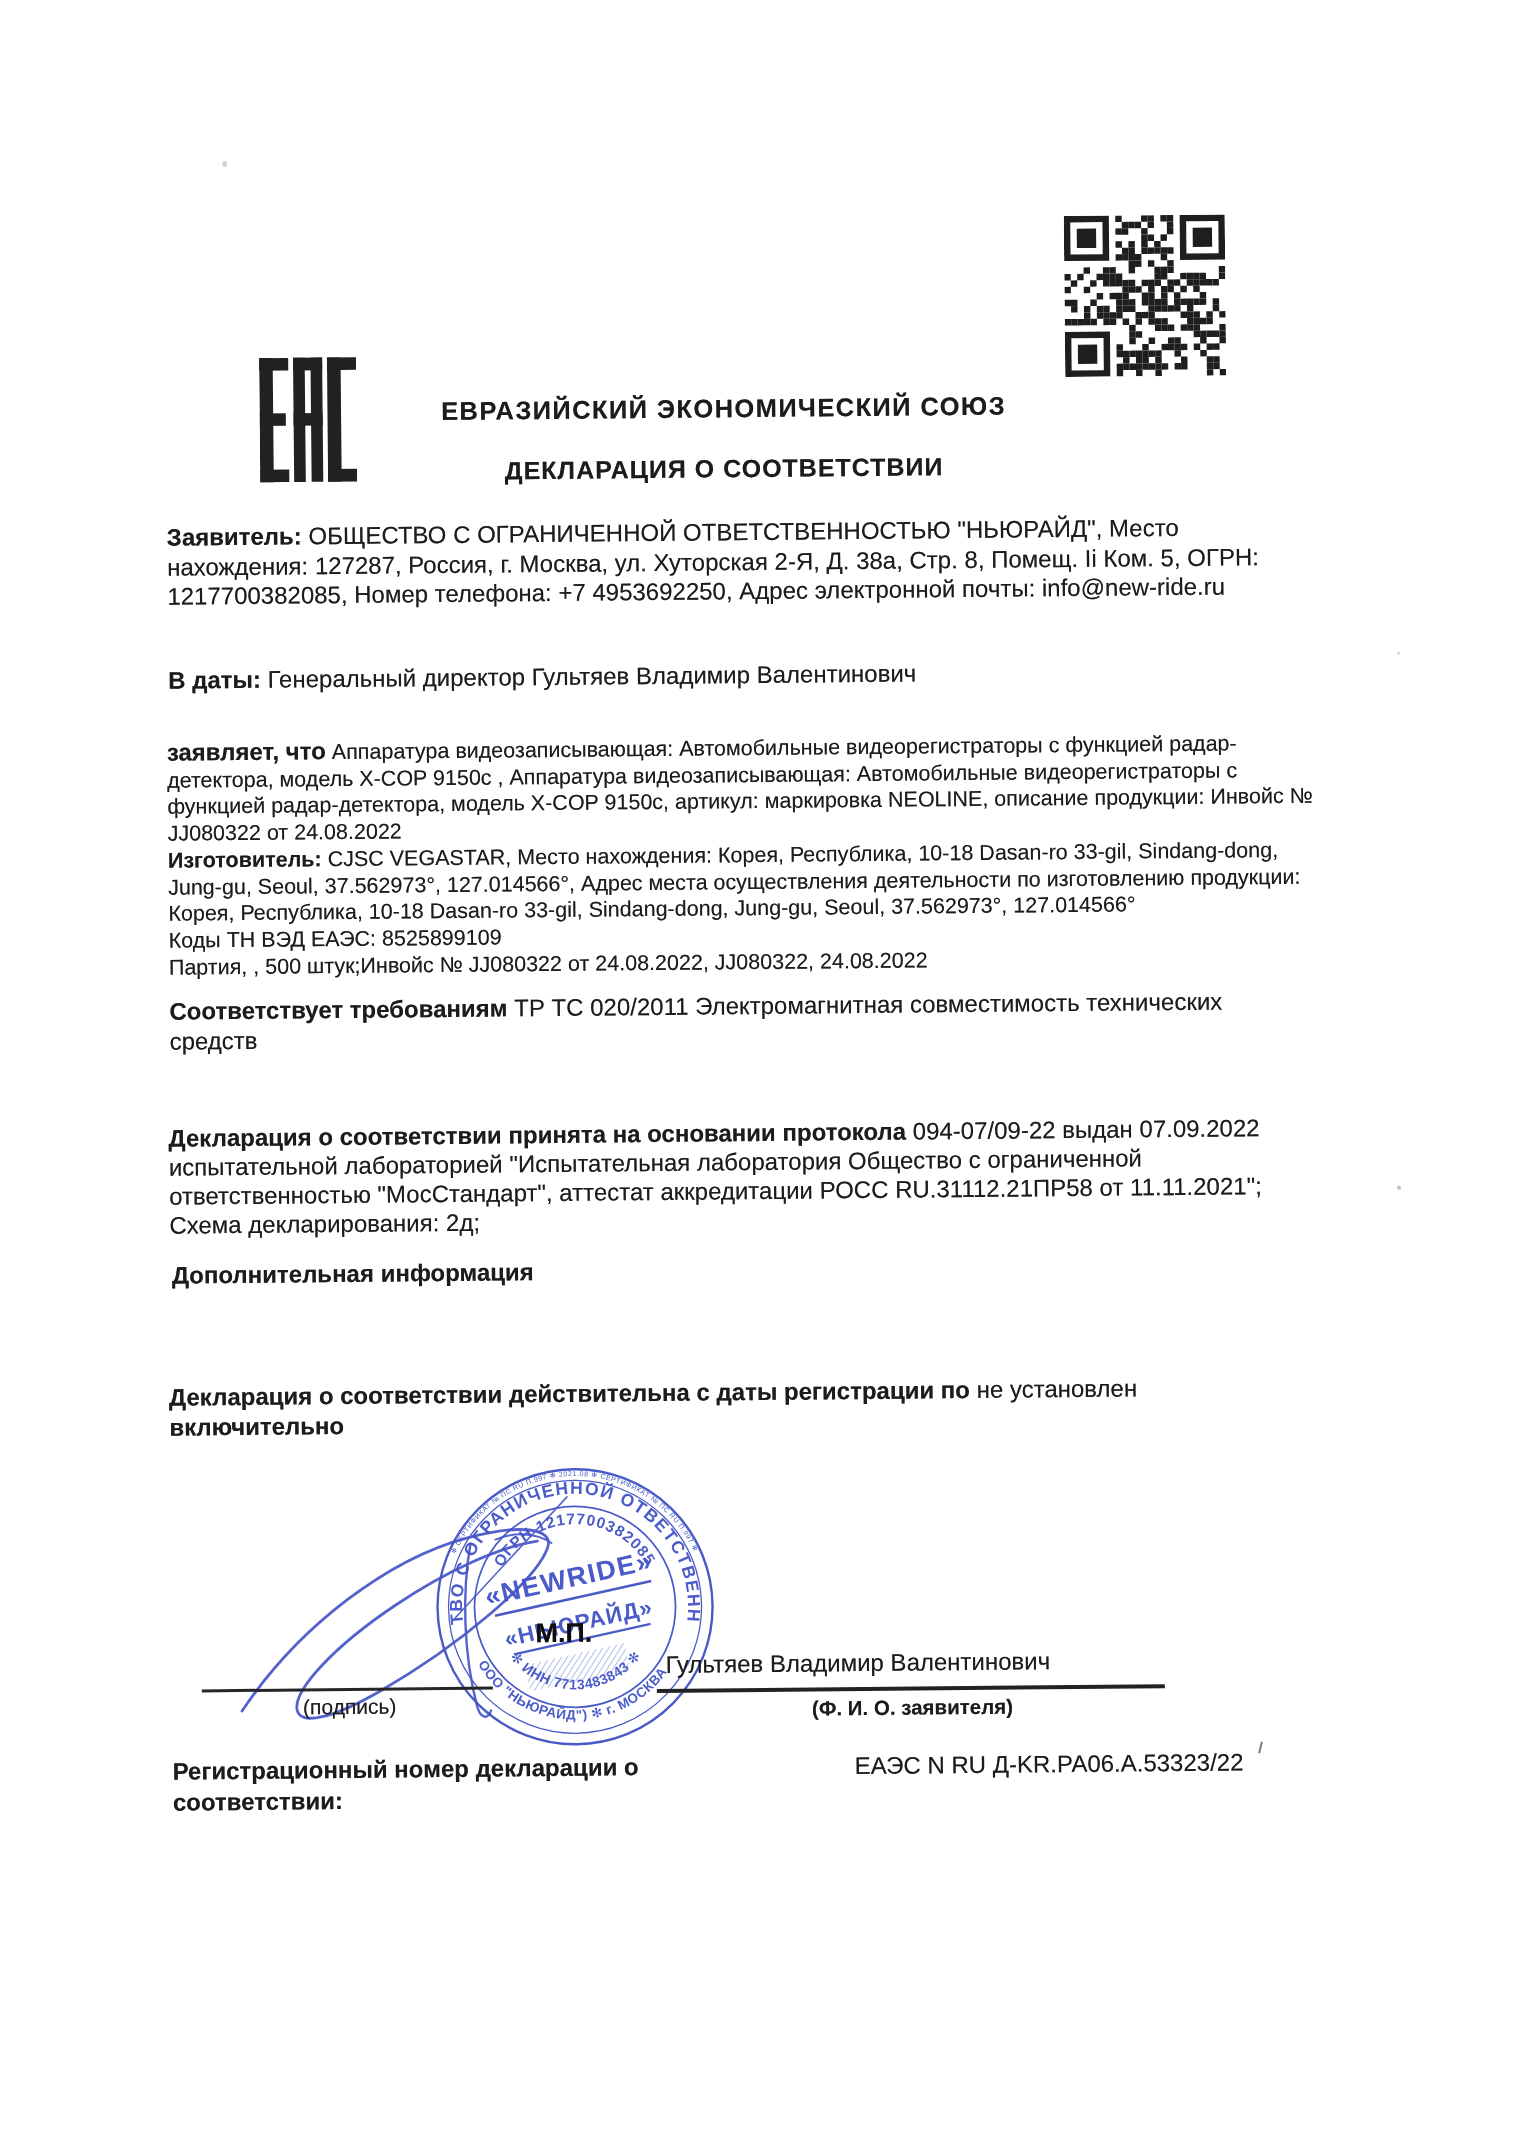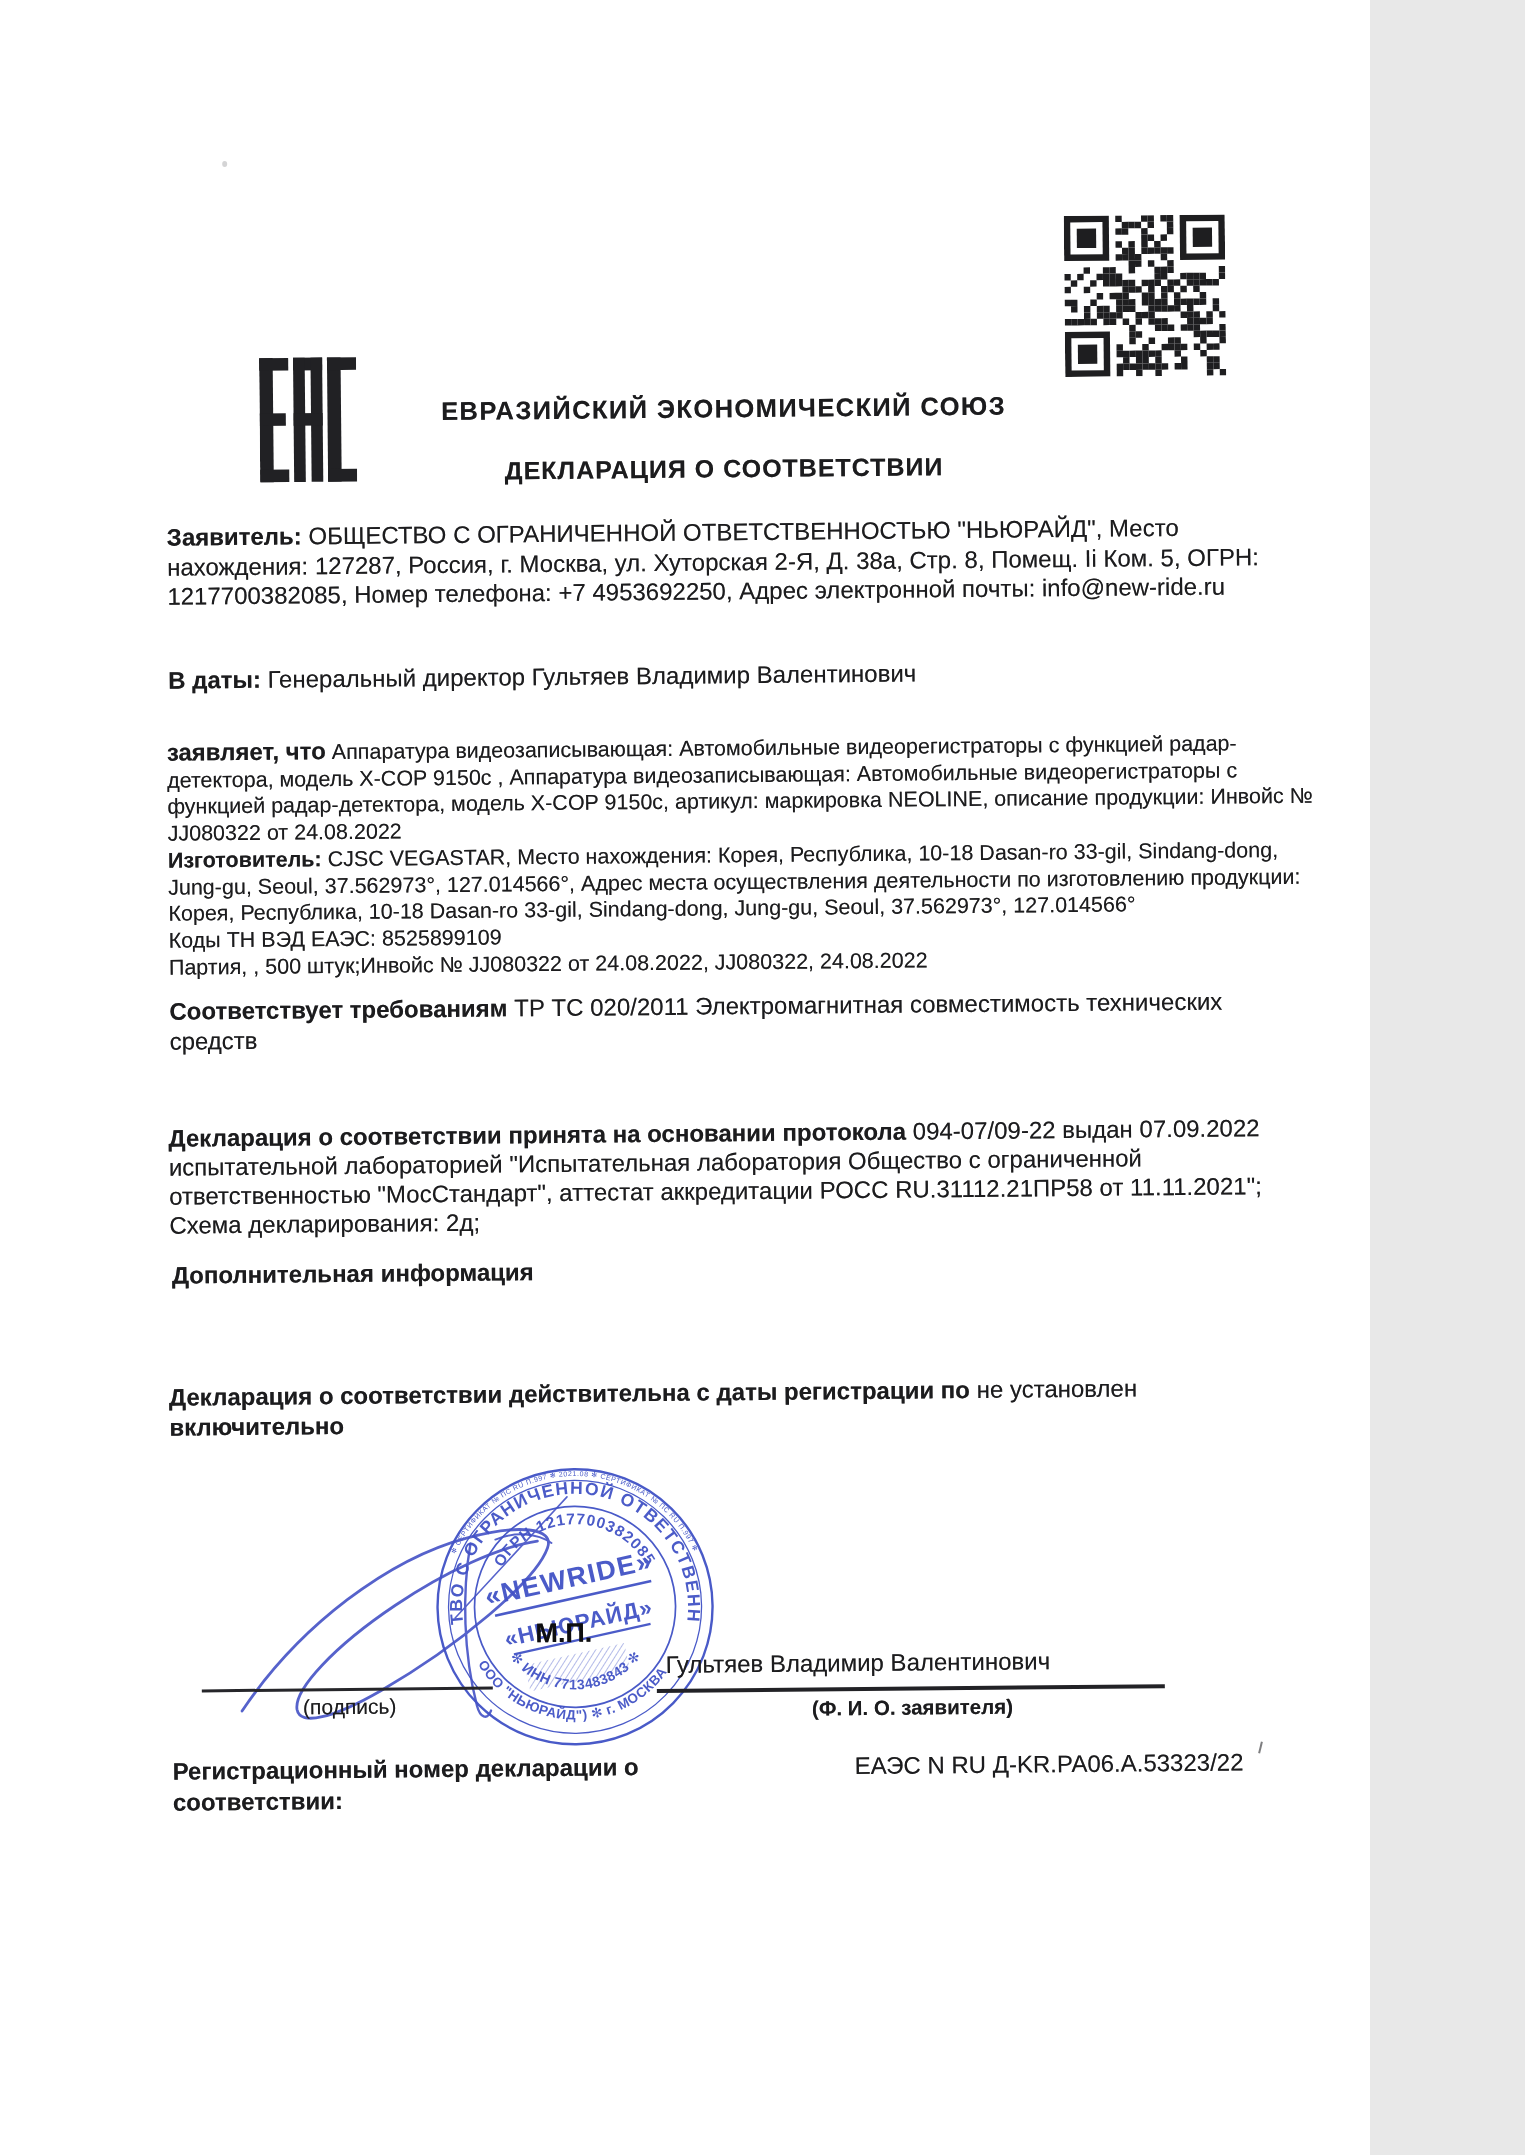--- a/index.html
+++ b/index.html
@@ -1,18 +1,18 @@
 <!DOCTYPE html>
 <html><head>
 <meta charset="utf-8">
 <style>
   html,body{margin:0;padding:0;background:#e8e8e8;}
   .page{
     position:relative;
-    width:1370px;height:2155px;
+    width:1525px;height:2155px;
     background:#fff;
     overflow:hidden;
     font-family:"Liberation Sans","DejaVu Sans",sans-serif;
     color:#1c1c1e;
   }
   .tilt{
     position:absolute;left:0;top:0;width:100%;height:100%;
     transform:rotate(-0.55deg);
     transform-origin:760px 1080px;
   }

